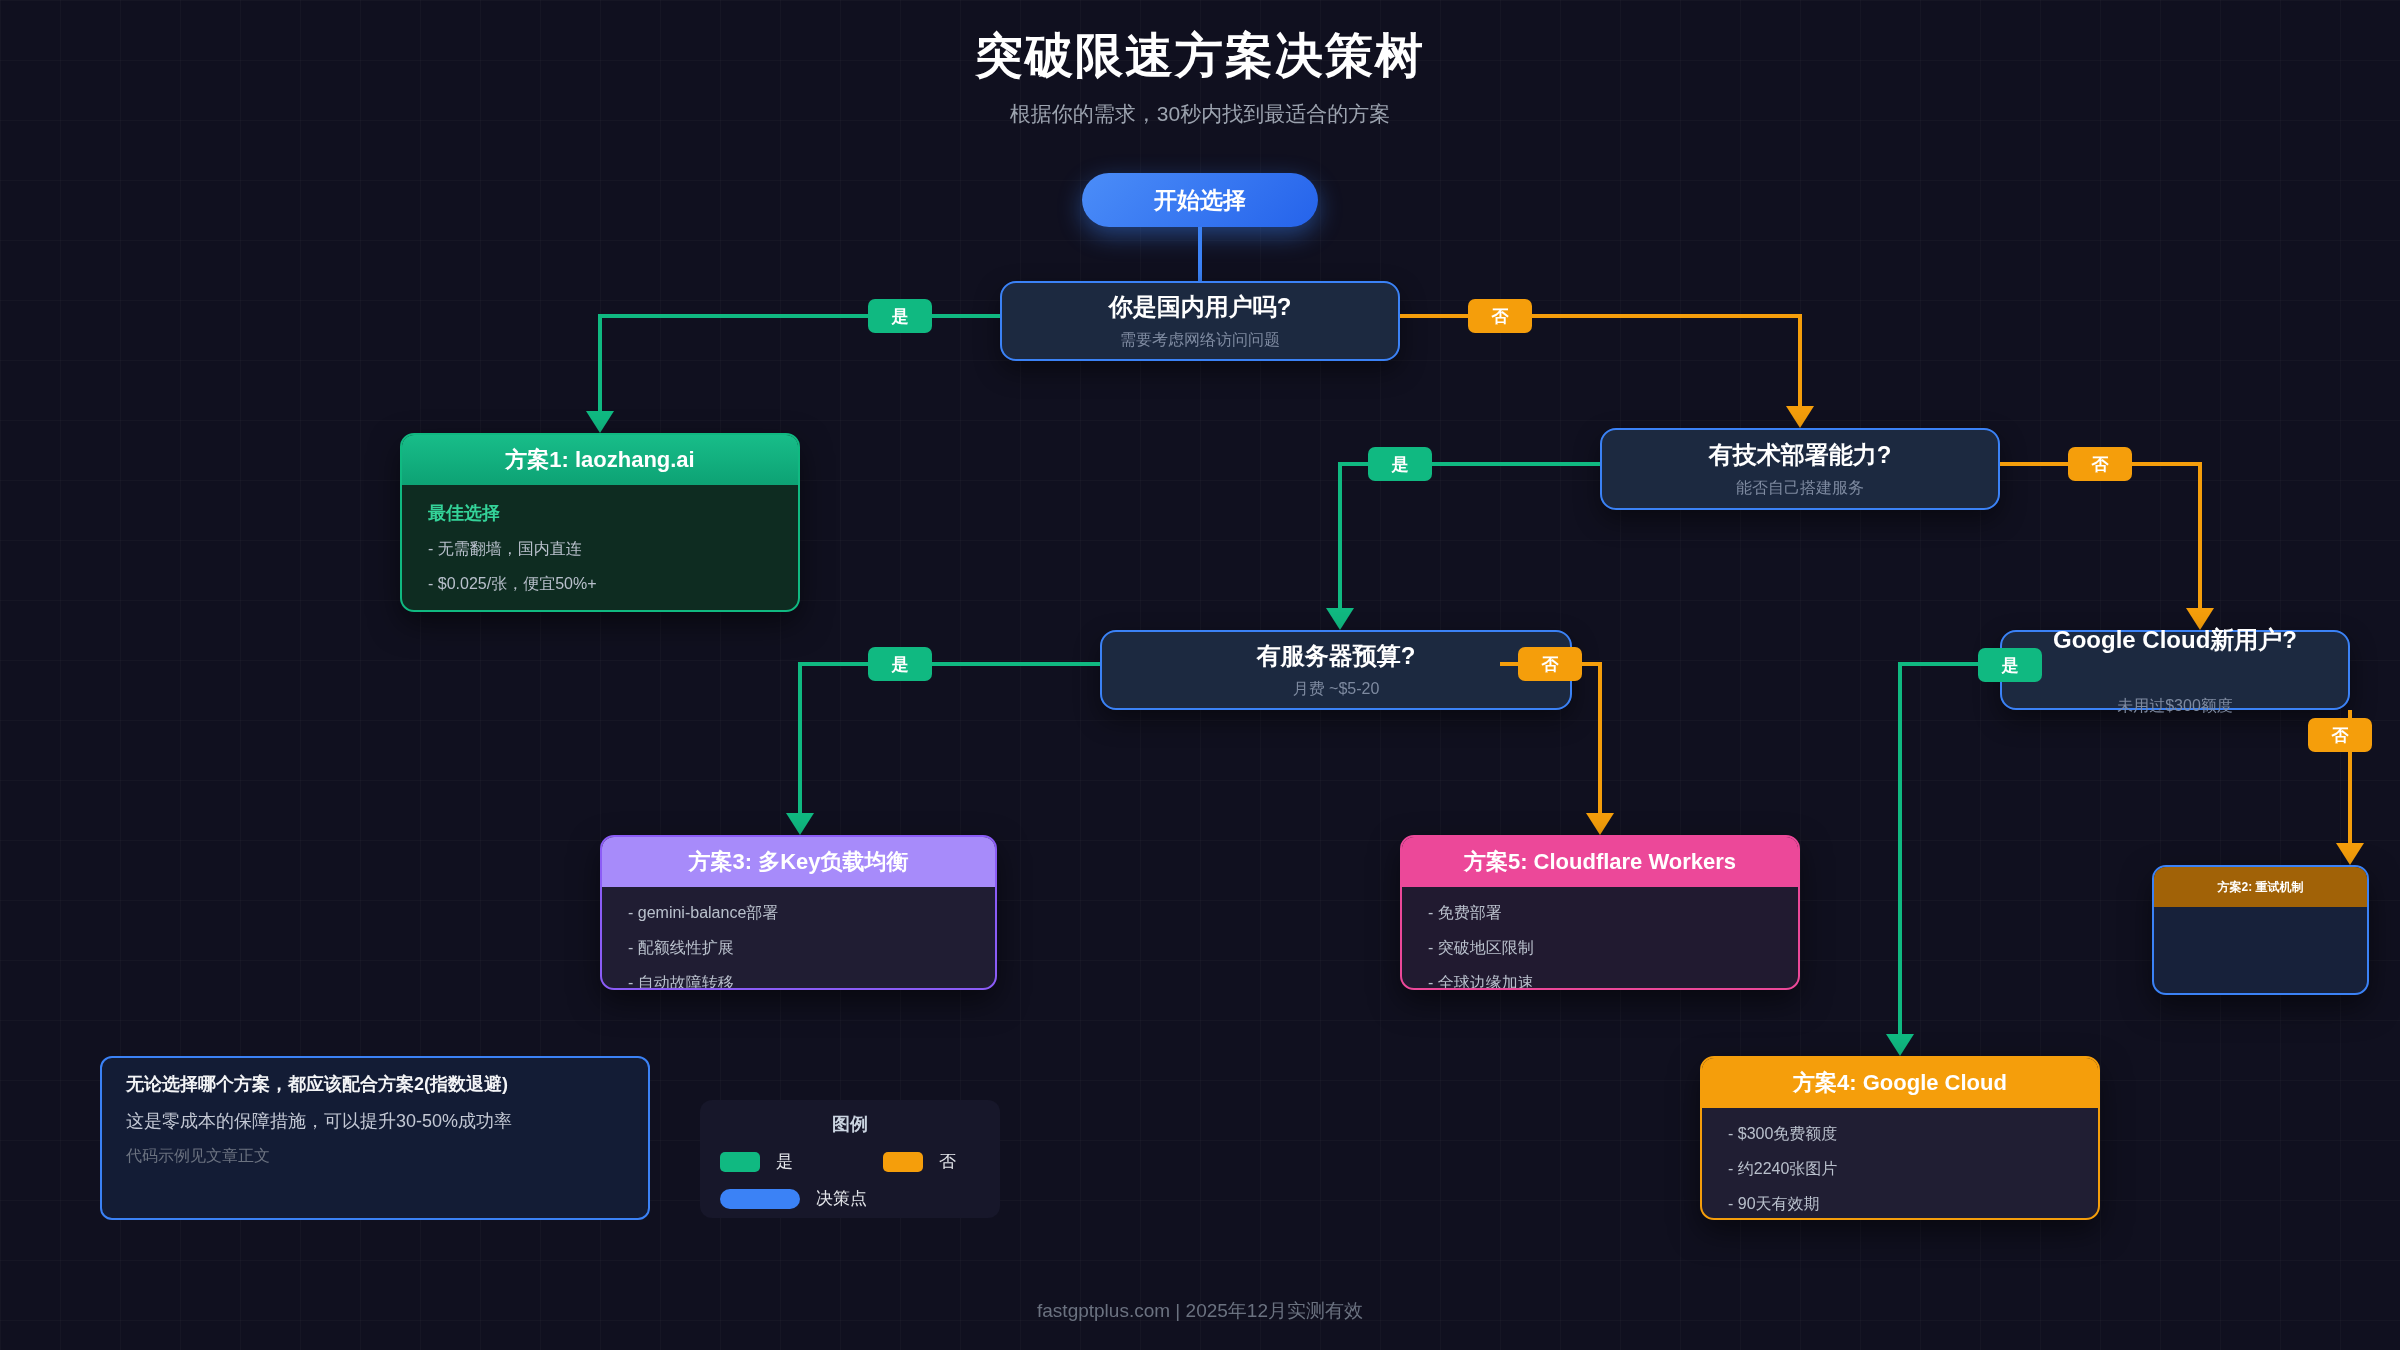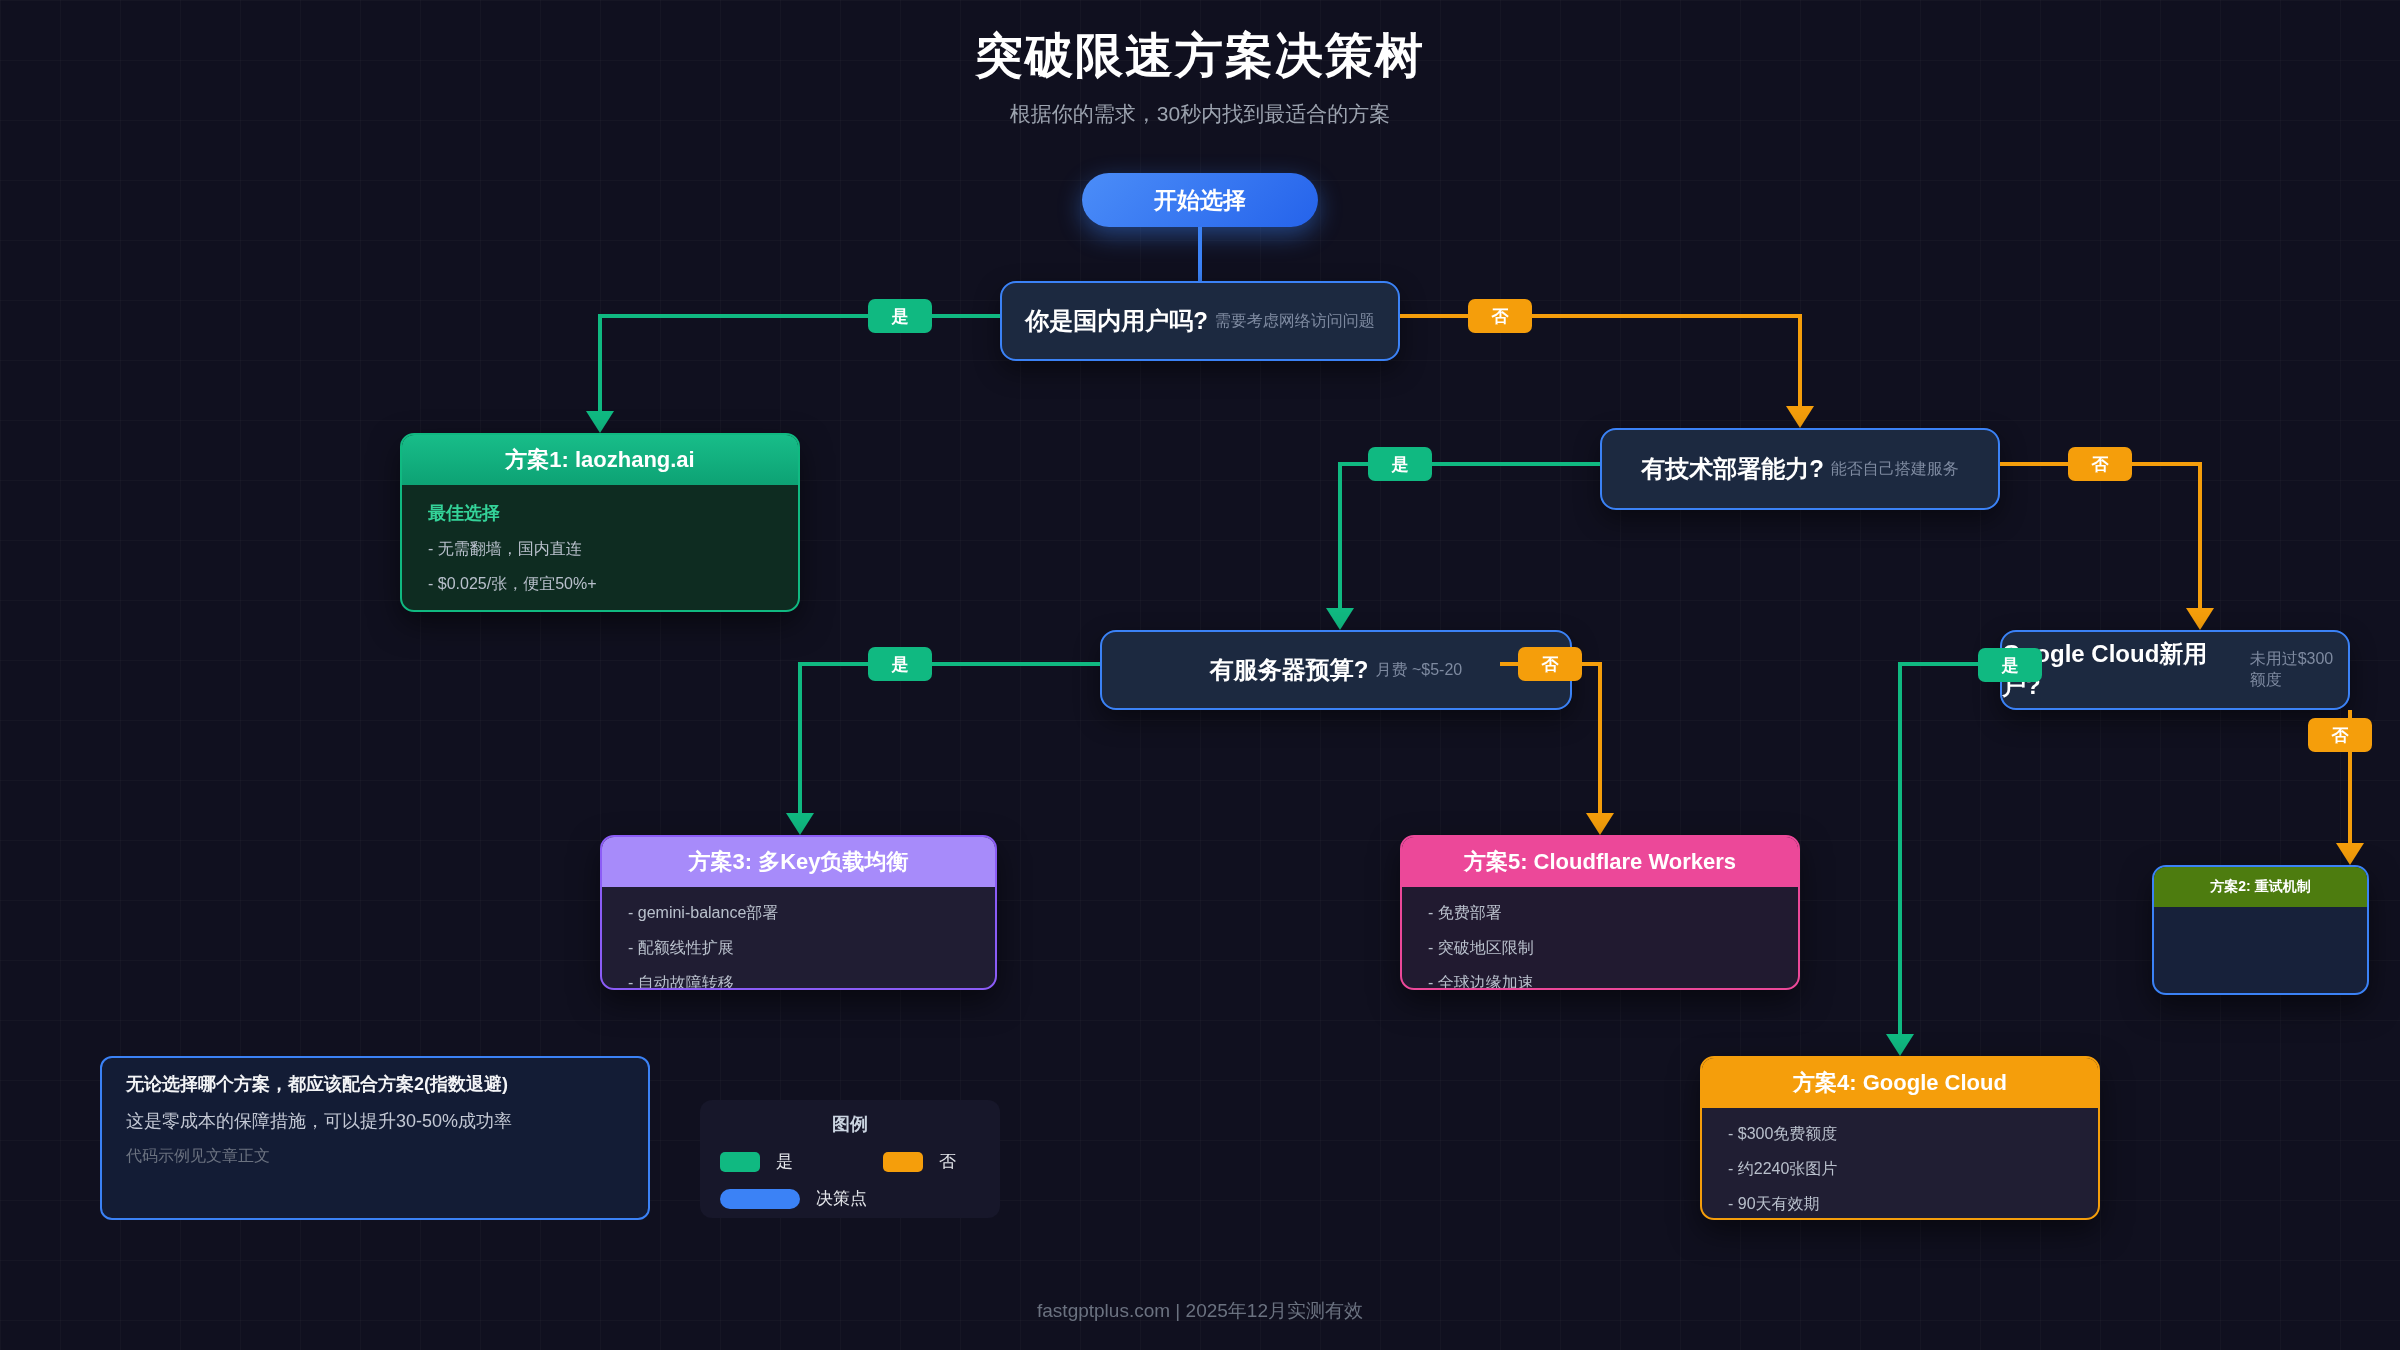--- a/index.html
+++ b/index.html
@@ -25,42 +25,42 @@
 
   
   .start-btn { left:1082px; top:173px; width:236px; height:54px;
     border-radius:28px; background:linear-gradient(135deg,#4b8df8,#2563eb);
     display:flex; align-items:center; justify-content:center;
     color:#fff; font-size:23px; font-weight:bold;
     box-shadow:0 8px 24px rgba(59,130,246,.45); cursor:pointer; }
 
   
   .node-q { background:#1c2940; border:2px solid #3b82f6; border-radius:16px;
-    display:flex; flex-direction:row; align-items:center; justify-content:center;
+    display:flex; flex-direction:column; align-items:center; justify-content:center;
     gap:7px; box-shadow:0 10px 26px rgba(0,0,0,.45); }
   .q-title { font-size:24px; font-weight:bold; color:#ffffff; }
   .q-sub   { font-size:16px; color:#7e8aa0; }
 
   
   .plan { border-radius:14px; overflow:hidden; box-shadow:0 12px 30px rgba(0,0,0,.5); }
   .plan-header { height:50px; display:flex; align-items:center; justify-content:center;
     color:#fff; font-weight:bold; font-size:22px; }
   .plan-body { padding:16px 26px 10px 26px; height:calc(100% - 50px); }
   .bullet { font-size:16px; color:#b9c0cc; margin-bottom:14px; }
   .plan1 .plan-header { background:linear-gradient(180deg,#18bd89,#0da274); }
   .plan1 { border:2px solid #10b981; background:#0e2c21; }
   .plan1 .badge { color:#34d399; font-size:18px; font-weight:bold; margin-bottom:14px; }
   .plan3 { border:2px solid #8b5cf6; background:#201d33; }
   .plan3 .plan-header { background:#a78bfa; }
   .plan5 { border:2px solid #ec4899; background:#211a30; }
   .plan5 .plan-header { background:#ec4899; }
   .plan4 { border:2px solid #f59e0b; background:#201e33; }
   .plan4 .plan-header { background:#f59e0b; }
   .plan2 { border:2px solid #3b82f6; background:#17213a; }
-  .plan2 .plan-header { background:#4d7c0f; height:40px; font-size:14px; }
+  .plan2 .plan-header { background:#a16207; height:40px; font-size:12px; }
   .plan2 .plan-body { padding:12px 16px; height:calc(100% - 40px); }
   .plan2 .bullet { font-size:14px; margin-bottom:9px; }
 
   
   .hline { height:4px; }
   .vline { width:4px; }
   .c-yes { background:#10b981; }
   .c-no  { background:#f59e0b; }
   .c-blue{ background:#3b82f6; }
   .arrow { width:0; height:0; border-left:14px solid transparent;

